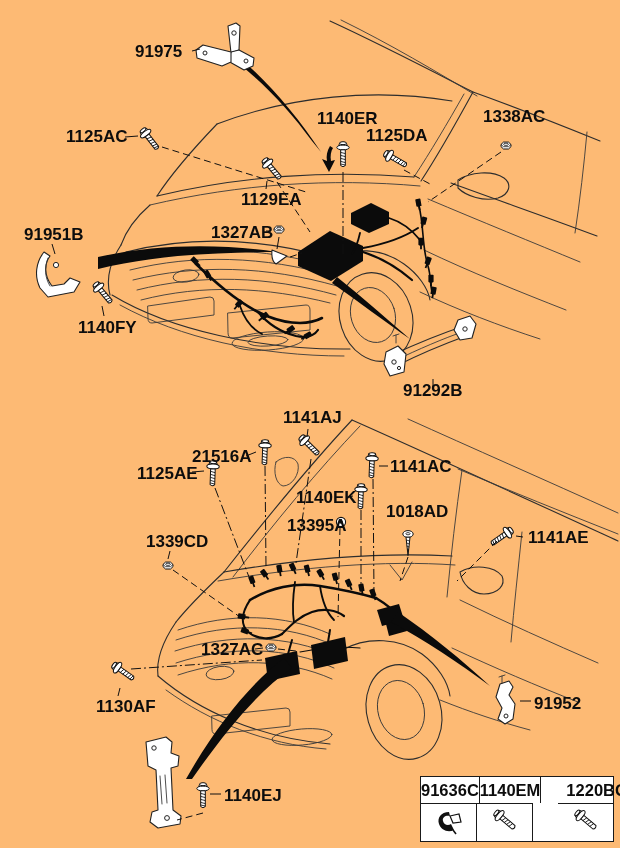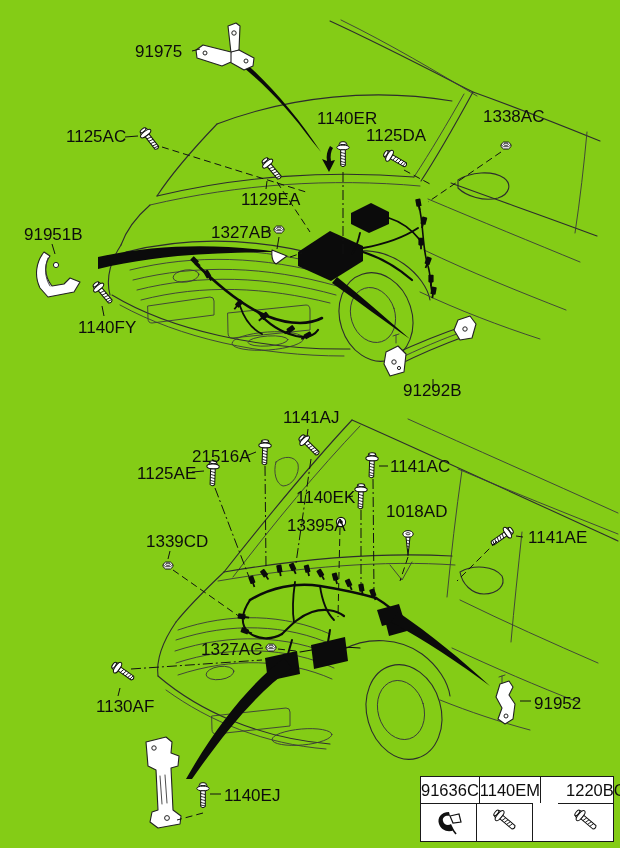--- a/index.html
+++ b/index.html
@@ -1,17 +1,17 @@
 <!DOCTYPE html>
 <html><head>
 <meta charset="utf-8">
 <style>
   html,body{margin:0;padding:0;background:#fff;}
-  .canvas{position:relative;width:620px;height:848px;background:#84cc16;overflow:hidden;
-          font-family:"Liberation Sans",sans-serif;}
+  .canvas{position:relative;width:620px;height:848px;background:#fdba74;overflow:hidden;
+          font-family:"Liberation Sans",sans-serif;font-weight:bold;}
   .canvas > svg{position:absolute;left:0;top:0;}
   
   .ln{fill:none;stroke:#2d2d2d;stroke-width:1.1;stroke-linecap:round;stroke-linejoin:round;}
   .ln2{fill:none;stroke:#3a3a3a;stroke-width:0.9;stroke-linecap:round;}
   .wire{fill:none;stroke:#0b0b0b;stroke-linecap:round;stroke-linejoin:round;}
   .blk{fill:#0b0b0b;stroke:none;}
   .part{fill:#ffffff;stroke:#222;stroke-width:1.1;stroke-linejoin:round;}
   .hole{fill:#ffffff;stroke:#222;stroke-width:1;}
   .lead{fill:none;stroke:#111;stroke-width:1;}
   .dash{stroke-dasharray:7 4;}

